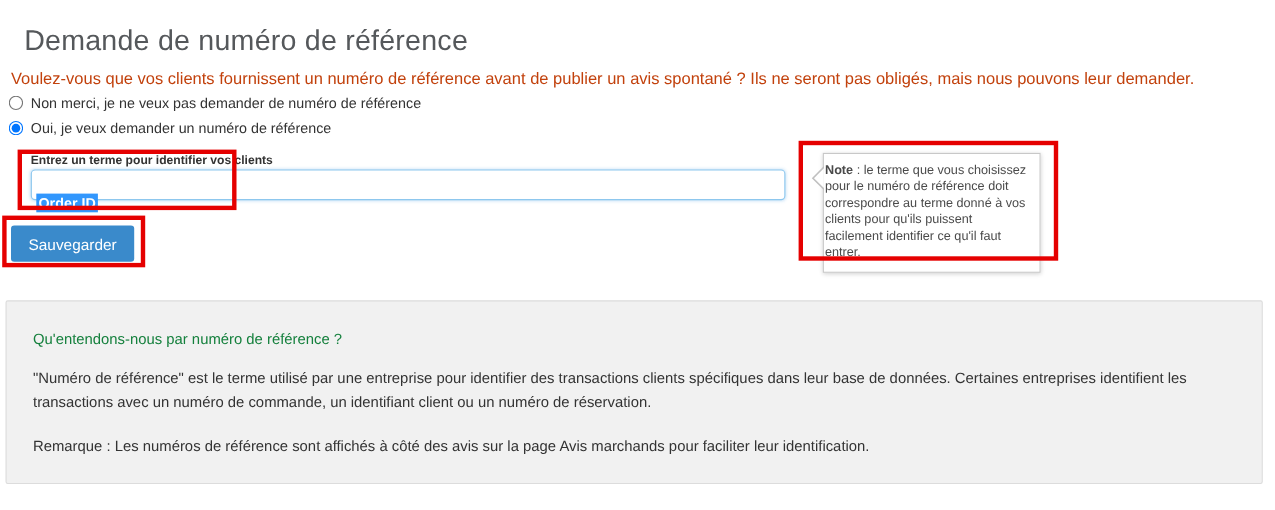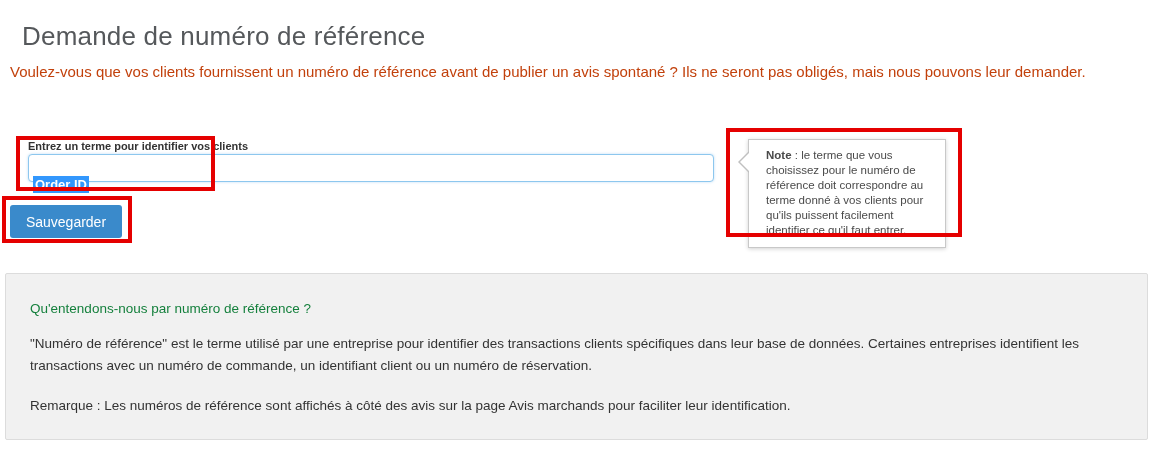--- a/index.html
+++ b/index.html
@@ -84,21 +84,21 @@
     font-size: 14px;
     cursor: pointer;
   }
   .tooltip {
     position: absolute;
     left: 748px; top: 139px;
     width: 198px;
     background: #fff;
     border: 1px solid #c8c8c8;
     box-shadow: 0 1px 4px rgba(0,0,0,.18);
-    padding: 8px 11px 9px 17px;
+    padding: 8px 11px 9px 1px;
     font-size: 11.5px;
     line-height: 15px;
     color: #4a4a4a;
   }
   .tooltip .arrow-outer {
     position: absolute;
     left: -11px; top: 11px;
     width: 0; height: 0;
     border-top: 11px solid transparent;
     border-bottom: 11px solid transparent;
@@ -144,20 +144,30 @@
 </style>
 </head>
 <body>
 
 <div class="page">
 
   <h1 class="page-title">Demande de numéro de référence</h1>
 
   <p class="intro">Voulez-vous que vos clients fournissent un numéro de référence avant de publier un avis spontané ? Ils ne seront pas obligés, mais nous pouvons leur demander.</p>
 
+  <div class="radio-group">
+    <label class="radio-row">
+      <input type="radio" name="ref-choice" style="">
+      <span>Non merci, je ne veux pas demander de numéro de référence</span>
+    </label>
+    <label class="radio-row">
+      <input type="radio" name="ref-choice" checked="" style="">
+      <span>Oui, je veux demander un numéro de référence</span>
+    </label>
+  </div>
 
   <div class="field-label">Entrez un terme pour identifier vos clients</div>
 
   <div class="text-input">
     <span class="selected-text">Order ID</span>
   </div>
 
   <button class="save-btn">Sauvegarder</button>
 
   <div class="tooltip">

